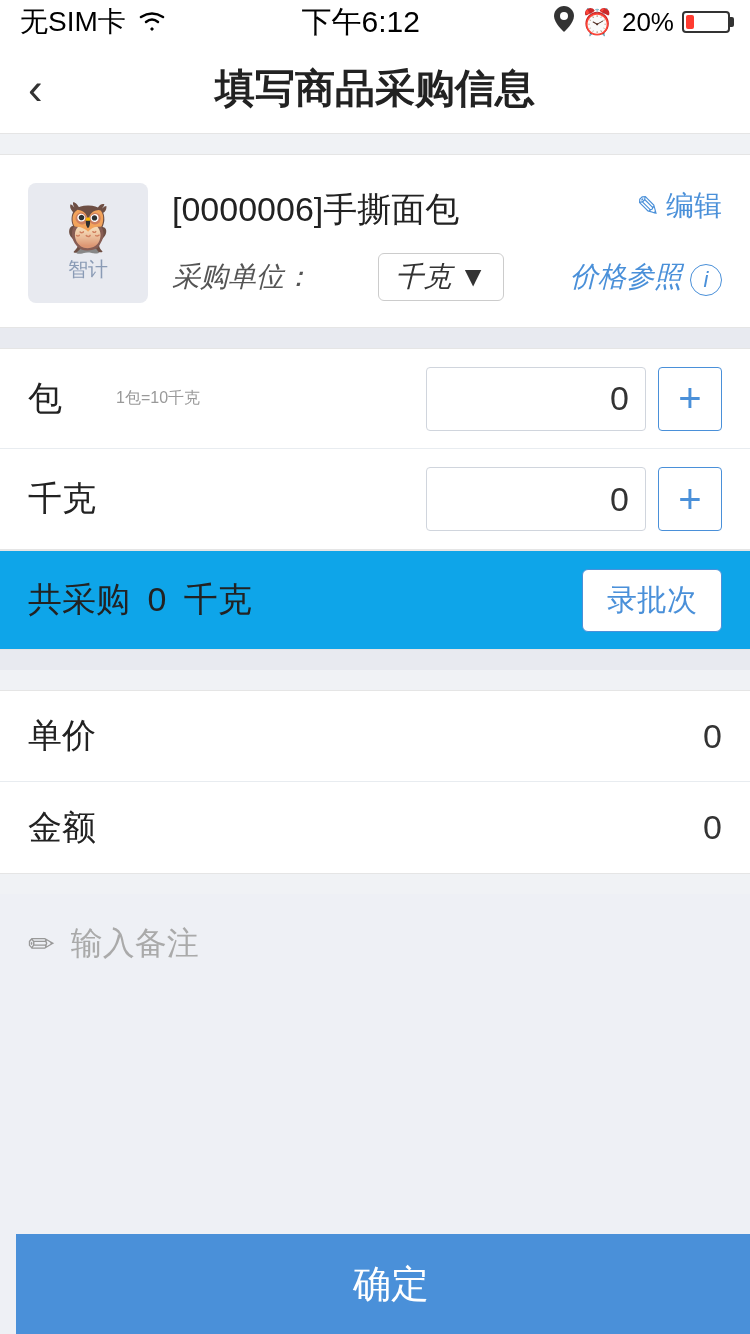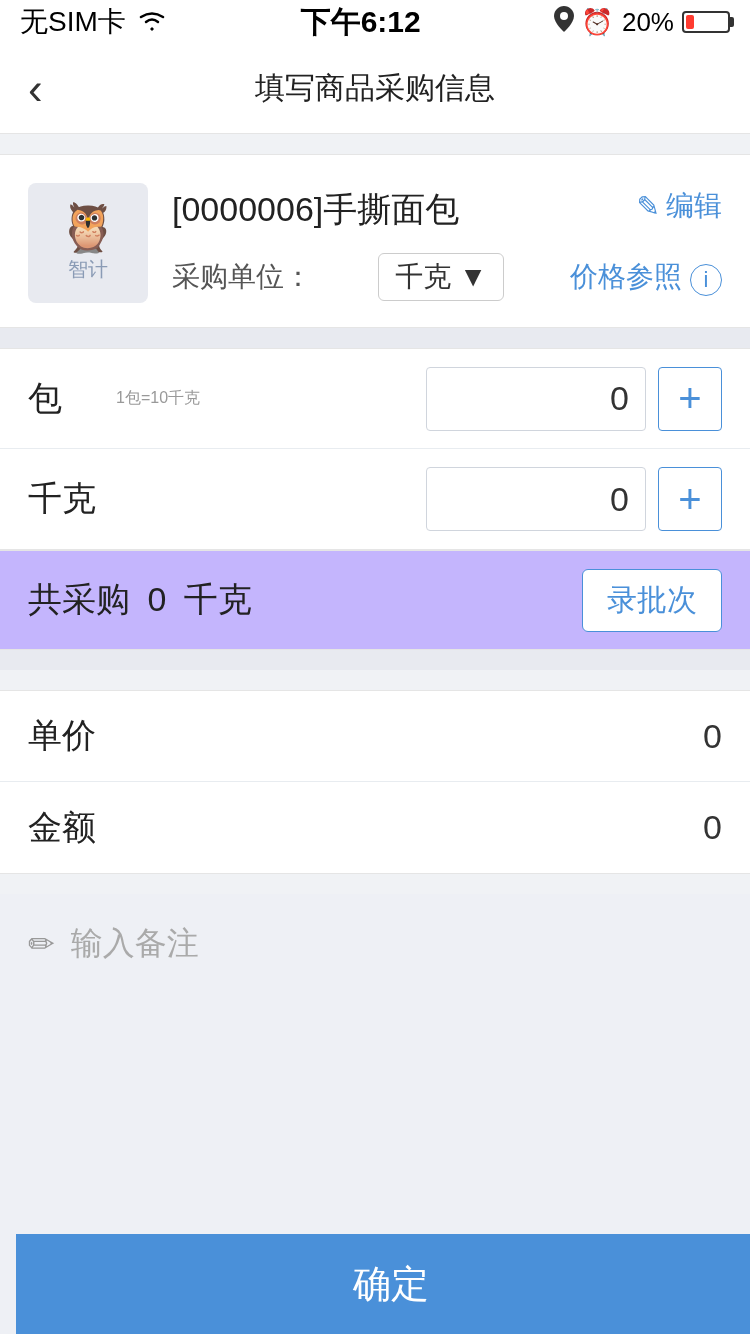--- a/index.html
+++ b/index.html
@@ -60,22 +60,22 @@
       position: relative;
     }
     .nav-back {
       position: absolute;
       left: 28px;
       font-size: 44px;
       color: #333;
       cursor: pointer;
     }
     .nav-title {
-      font-size: 30px;
-      font-weight: 400;
+      font-size: 40px;
+      font-weight: 700;
       color: #222;
     }
 
     
     .product-card {
       background: #fff;
       margin-top: 20px;
       padding: 28px 28px 24px;
       display: flex;
       align-items: flex-start;
@@ -128,20 +128,21 @@
       gap: 6px;
       cursor: pointer;
       white-space: nowrap;
       margin-left: 16px;
     }
     .purchase-unit-row {
       display: flex;
       justify-content: space-between;
       align-items: center;
       margin-top: 20px;
+      font-style: italic;
     }
     .unit-label {
       font-size: 28px;
       color: #555;
     }
     .unit-select {
       border: 1px solid #ccc;
       border-radius: 6px;
       padding: 4px 16px;
       font-size: 28px;
@@ -216,21 +217,21 @@
       font-size: 40px;
       display: flex;
       align-items: center;
       justify-content: center;
       margin-left: 12px;
       cursor: pointer;
     }
 
     
     .summary-row {
-      background: #c4b5fd;
+      background: #0ea5e9;
       border-top: 1px solid #e5e5e5;
       border-bottom: 1px solid #e5e5e5;
       display: flex;
       align-items: center;
       justify-content: space-between;
       padding: 12px 28px;
       height: 100px;
     }
     .summary-text {
       font-size: 34px;
@@ -323,21 +324,21 @@
   <div class="status-left">
     <span>无SIM卡</span>
     <span>
       <svg width="32" height="22" viewBox="0 0 32 22">
         <path d="M16 18 L18 20 L16 22 L14 20 Z" fill="#000"></path>
         <path d="M10 13 Q16 8 22 13" stroke="#000" stroke-width="2.5" fill="none" stroke-linecap="round"></path>
         <path d="M5 8 Q16 1 27 8" stroke="#000" stroke-width="2.5" fill="none" stroke-linecap="round"></path>
       </svg>
     </span>
   </div>
-  <div style="font-size:30px;font-weight:700;">下午6:12</div>
+  <div style="font-size:30px;font-weight:400;">下午6:12</div>
   <div class="status-right">
     <span>
       <svg width="20" height="26" viewBox="0 0 20 26">
         <path d="M10 0 C4.5 0 0 4.5 0 10 C0 17 10 26 10 26 C10 26 20 17 20 10 C20 4.5 15.5 0 10 0 Z" fill="#333"></path>
         <circle cx="10" cy="10" r="4" fill="#fff"></circle>
       </svg>
     </span>
     <span>⏰</span>
     <span>20%</span>
     <div class="battery-icon">

